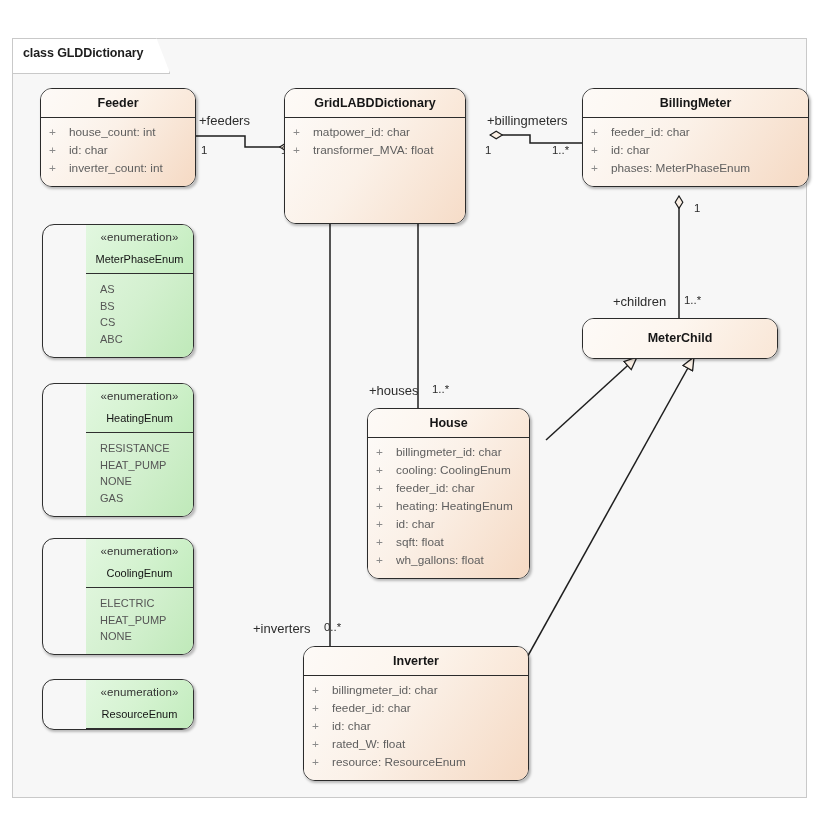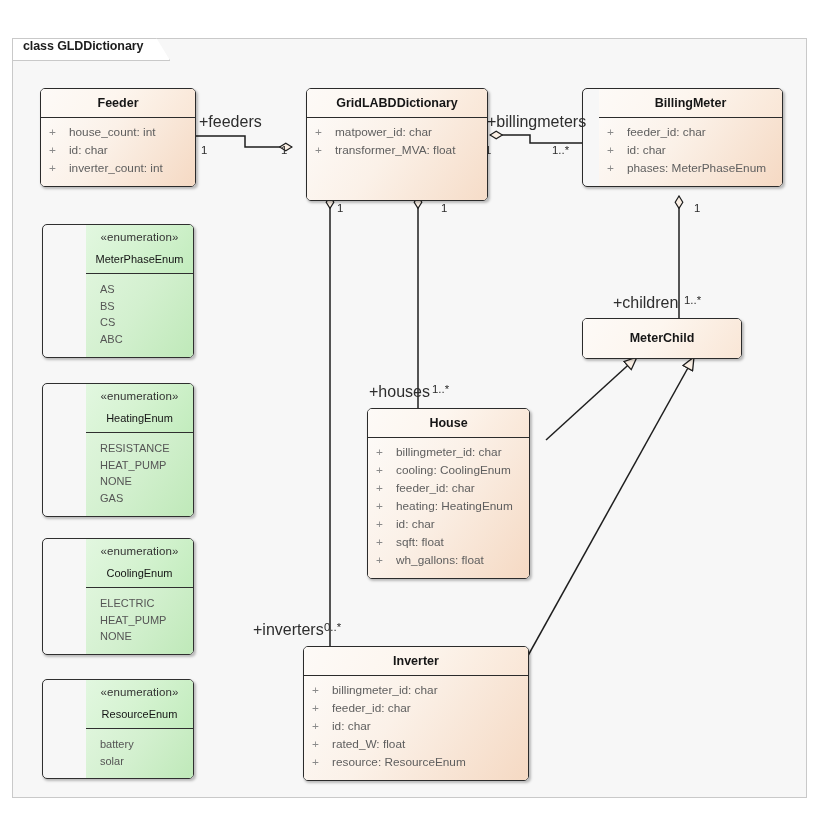--- a/index.html
+++ b/index.html
@@ -21,21 +21,21 @@
     position: absolute;
     left: 12px; top: 38px;
     width: 795px; height: 760px;
     background: #f7f7f7;
     border: 1px solid #c9c9c9;
     box-sizing: border-box;
   }
   #frame-tab {
     position: absolute;
     left: 12px; top: 38px;
-    height: 23px;
+    height: 36px;
     background: #ffffff;
     border-right: none;
     box-sizing: border-box;
     display: flex;
     align-items: center;
     padding: 0 26px 7px 10px;
     font-size: 12.5px;
     font-weight: bold;
     color: #1d1d1d;
     letter-spacing: -0.1px;
@@ -48,21 +48,21 @@
     position: absolute;
     left: 0; top: 0;
     width: 820px; height: 825px;
     pointer-events: none;
   }
   
   .node {
     position: absolute;
     box-sizing: border-box;
     border: 1.4px solid #2b2b2b;
-    border-radius: 5px;
+    border-radius: 12px;
     box-shadow: 1.5px 2px 2.5px rgba(0,0,0,0.25);
     overflow: hidden;
   }
   .node .hdr {
     box-sizing: border-box;
     text-align: center;
     font-size: 12.5px;
     font-weight: bold;
     color: #161616;
     padding: 7px 6px 7px 6px;
@@ -115,21 +115,21 @@
   }
   .lit {
     font-size: 11px;
     color: #555555;
     line-height: 1.52;
     white-space: nowrap;
   }
   
   .elabel {
     position: absolute;
-    font-size: 16px;
+    font-size: 13px;
     color: #2d2d2d;
     white-space: nowrap;
     line-height: 1;
   }
   .elabel.mult { font-size: 11.4px; }
 </style>
 </head>
 <body>
 
 <div id="canvas">
@@ -212,53 +212,53 @@
         <span class="vis">+</span>
         <span>id: char</span>
       </div>
       <div class="attr">
         <span class="vis">+</span>
         <span>inverter_count: int</span>
       </div>
     </div>
   </div>
 
-  <div class="node" id="node-gridlabd" style="left:306px; top:88px; width:182px; height:113px;">
+  <div class="node" id="node-gridlabd" style="left:284px; top:88px; width:182px; height:136px;">
     <div class="hdr">GridLABDDictionary</div>
     <div class="body" style="height:100%;">
       <div class="attr">
         <span class="vis">+</span>
         <span>matpower_id: char</span>
       </div>
       <div class="attr">
         <span class="vis">+</span>
         <span>transformer_MVA: float</span>
       </div>
     </div>
   </div>
 
-  <div class="node" id="node-billingmeter" style="left:582px; top:88px; width:201px;padding-left:16px;">
+  <div class="node" id="node-billingmeter" style="left:582px; top:88px; width:227px;">
     <div class="hdr">BillingMeter</div>
     <div class="body">
       <div class="attr">
         <span class="vis">+</span>
         <span>feeder_id: char</span>
       </div>
       <div class="attr">
         <span class="vis">+</span>
         <span>id: char</span>
       </div>
       <div class="attr">
         <span class="vis">+</span>
         <span>phases: MeterPhaseEnum</span>
       </div>
     </div>
   </div>
 
-  <div class="node empty" id="node-meterchild" style="left:582px; top:318px; width:160px; height:41px;">
+  <div class="node empty" id="node-meterchild" style="left:582px; top:318px; width:196px; height:41px;">
     <div class="hdr" style="height:100%; display:flex; align-items:center; justify-content:center;">MeterChild</div>
   </div>
 
   <div class="node" id="node-house" style="left:367px; top:408px; width:163px;">
     <div class="hdr">House</div>
     <div class="body">
       <div class="attr">
         <span class="vis">+</span>
         <span>billingmeter_id: char</span>
       </div>
@@ -351,19 +351,15 @@
       <div class="lit">HEAT_PUMP</div>
       <div class="lit">NONE</div>
     </div>
   </div>
 
   <div class="node enum" id="node-resourceenum" style="left:42px; top:679px; width:152px;">
     <div class="hdr">
       <span class="stereo">«enumeration»</span>
       <span class="enumname">ResourceEnum</span>
     </div>
-    <div class="body">
-      <div class="lit">battery</div>
-      <div class="lit">solar</div>
-    </div>
   </div>
 
 </div>
 
 </body></html>

